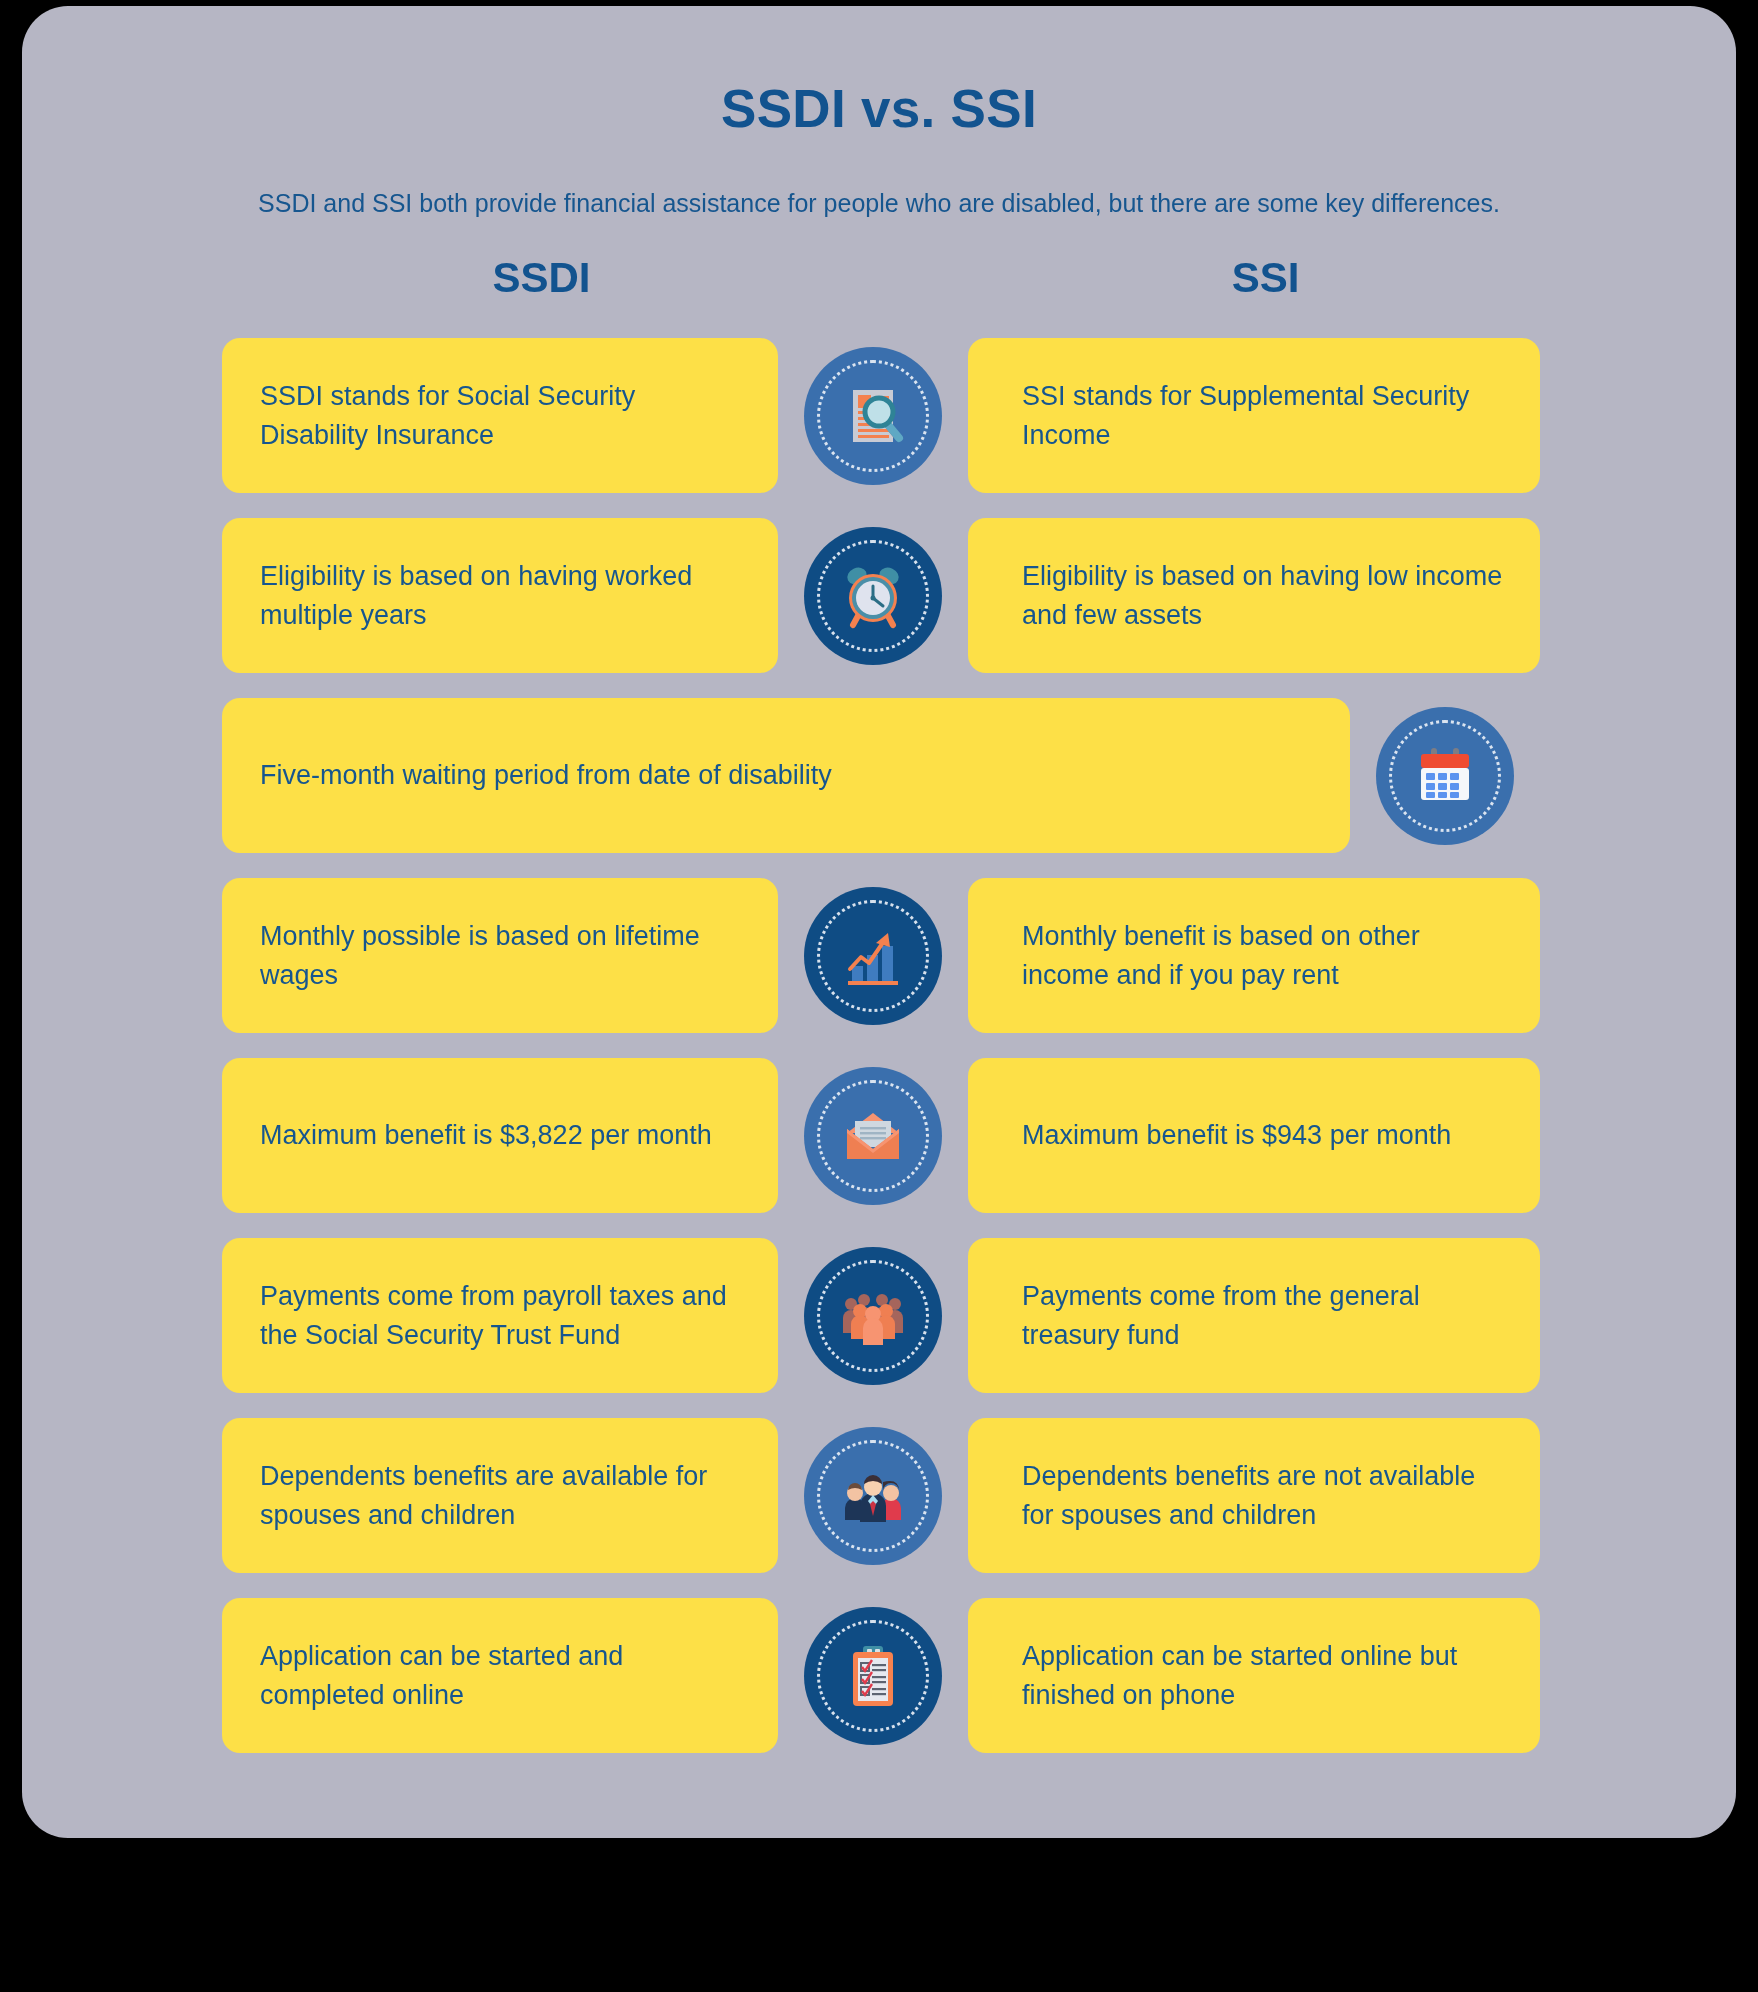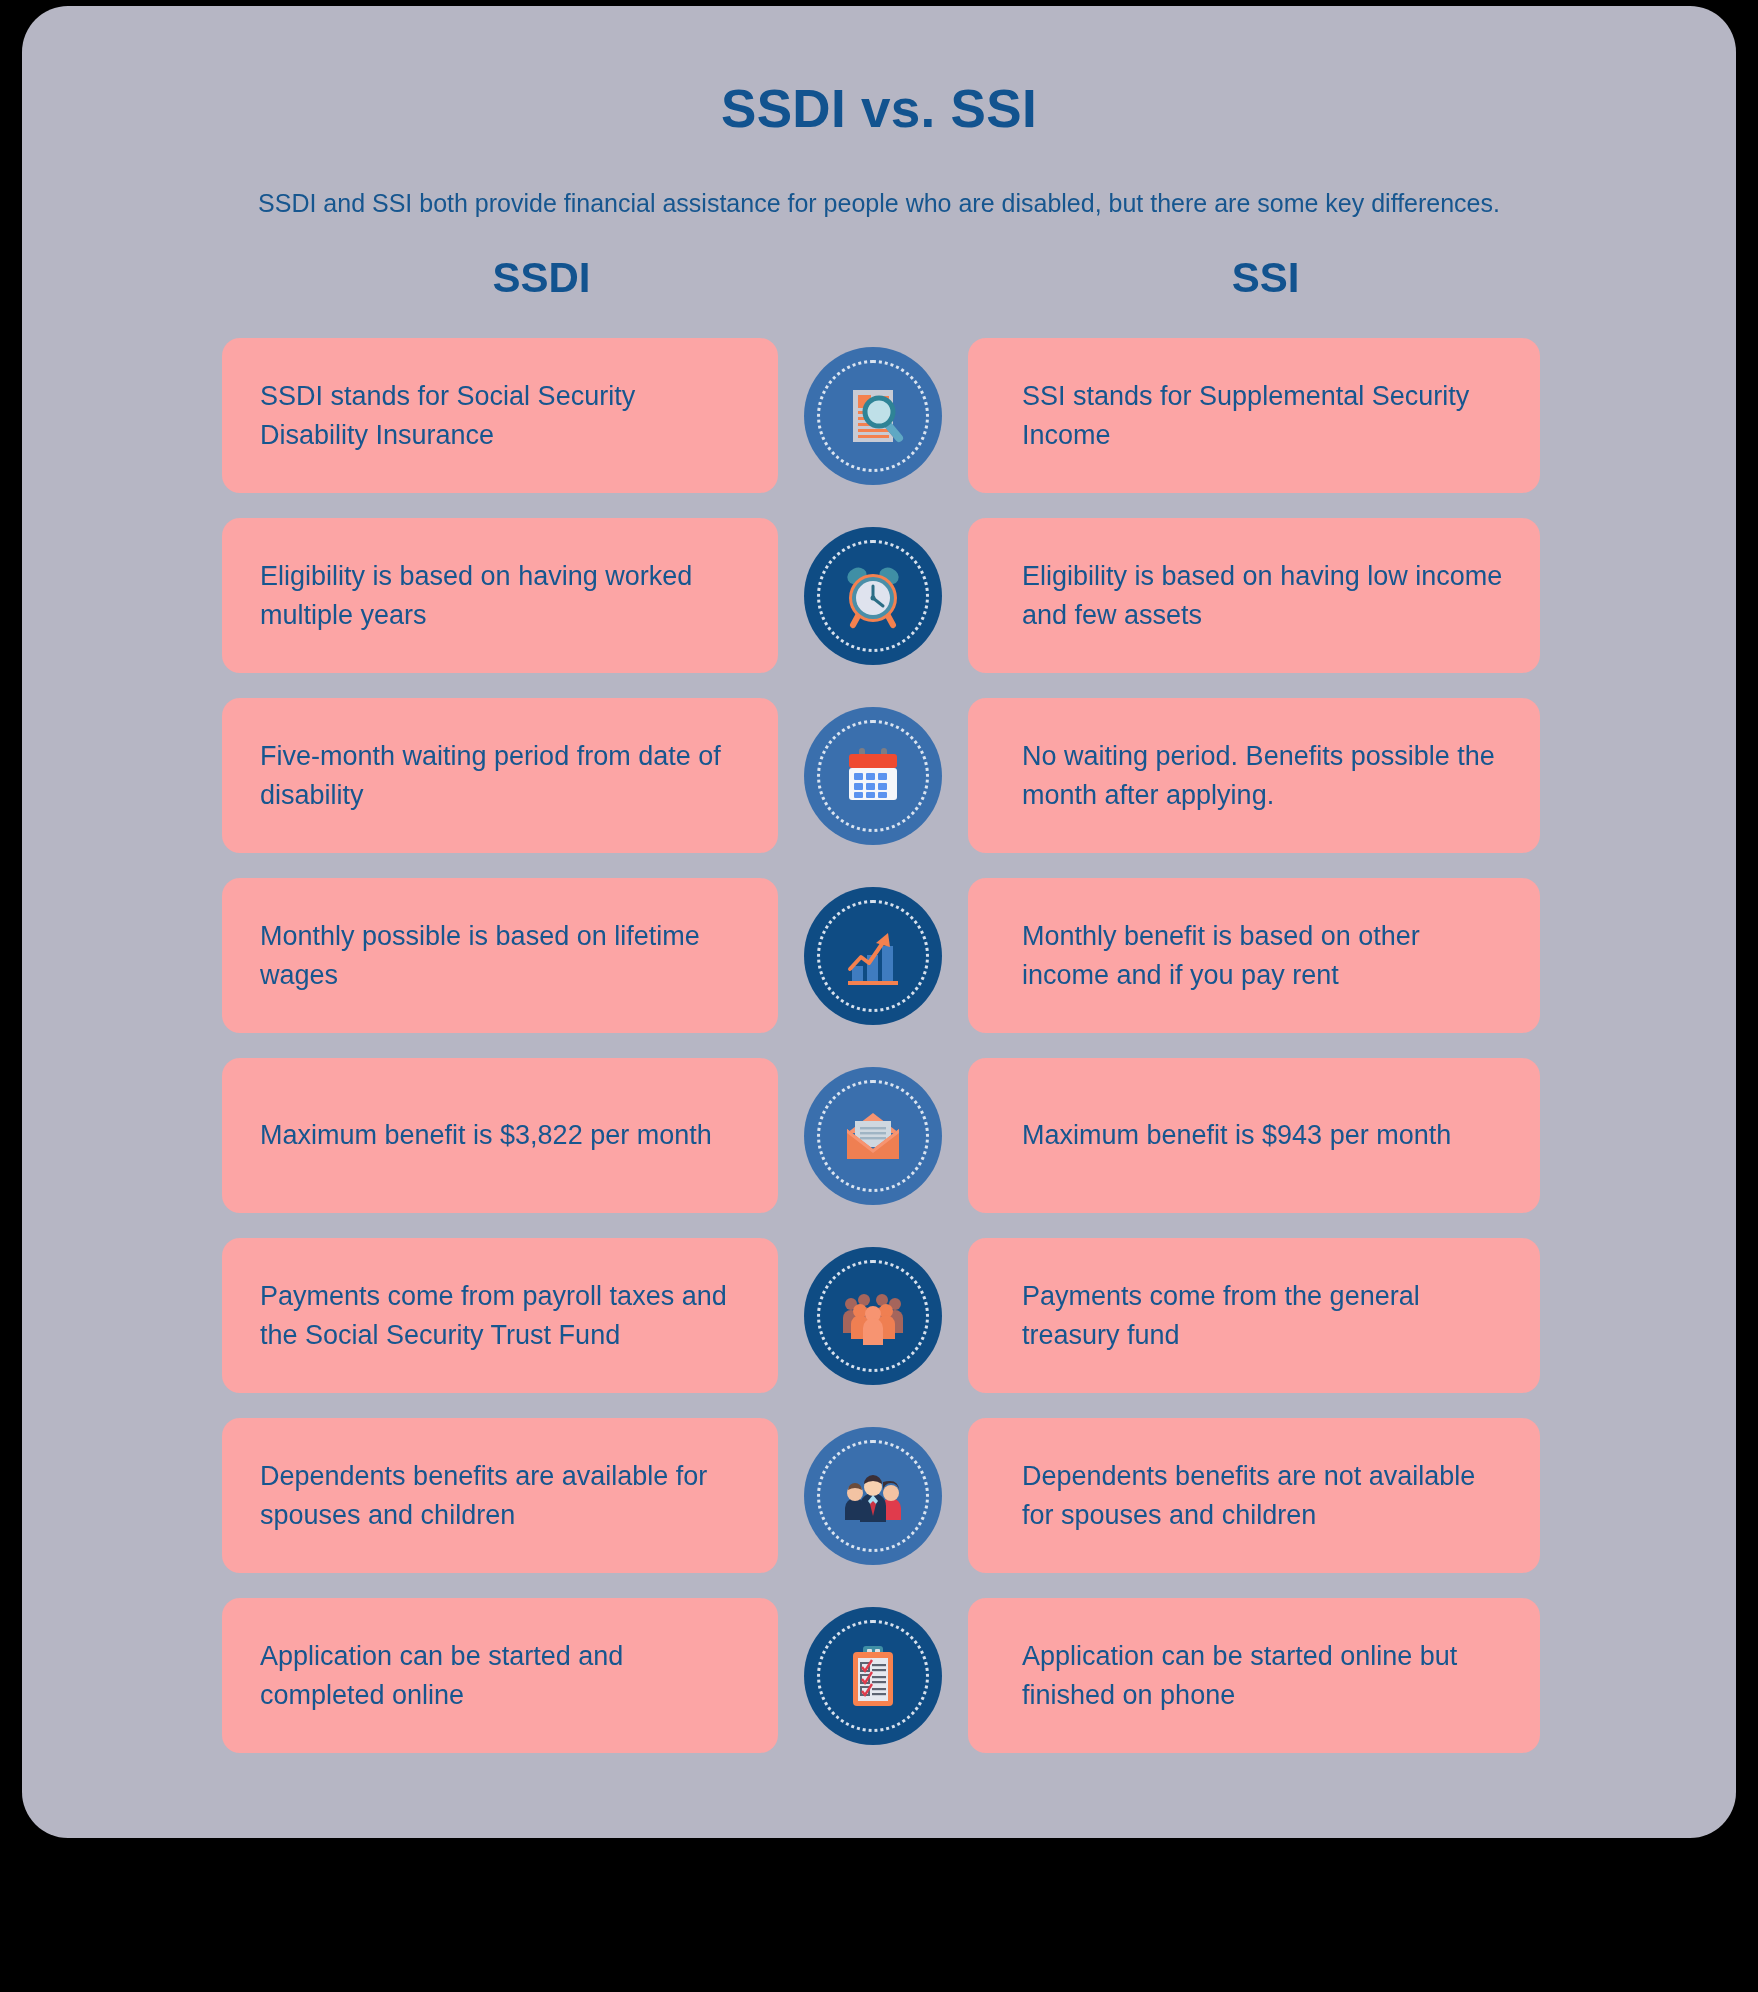--- a/index.html
+++ b/index.html
@@ -68,21 +68,21 @@
 
   .row {
     display: flex;
     align-items: center;
     margin-bottom: 25px;
     min-height: 155px;
   }
 
   .card {
     flex: 1;
-    background: #fca5a5;
+    background: #fde047;
     border-radius: 18px;
     min-height: 155px;
     display: flex;
     align-items: center;
     box-sizing: border-box;
   }
   .card.left  { padding: 20px 34px 20px 38px; justify-content: flex-start; }
   .card.right { padding: 20px 34px 20px 54px; justify-content: flex-start; }
 
   .card-text {
@@ -211,23 +211,20 @@
               <rect x="17" y="43" width="9" height="7" rx="1"></rect>
                 <rect x="29" y="43" width="9" height="7" rx="1"></rect>
               <rect x="41" y="43" width="9" height="7" rx="1"></rect>
               <rect x="17" y="52" width="9" height="6" rx="1"></rect>
                 <rect x="29" y="52" width="9" height="6" rx="1"></rect>
               <rect x="41" y="52" width="9" height="6" rx="1"></rect>
             </g>
           </svg>
         </div>
       </div>
-      <div class="card right">
-        <div class="card-text">No waiting period. Benefits possible the month after applying.</div>
-      </div>
     </div>
 
     <div class="row">
       <div class="card left">
         <div class="card-text">Monthly possible is based on lifetime wages</div>
       </div>
       <div class="icon-cell">
         <div class="icon-circle dark">
           <svg width="74" height="74" viewBox="0 0 74 74">
             <rect x="16" y="47" width="11" height="15" fill="#3f7cc0"></rect>

